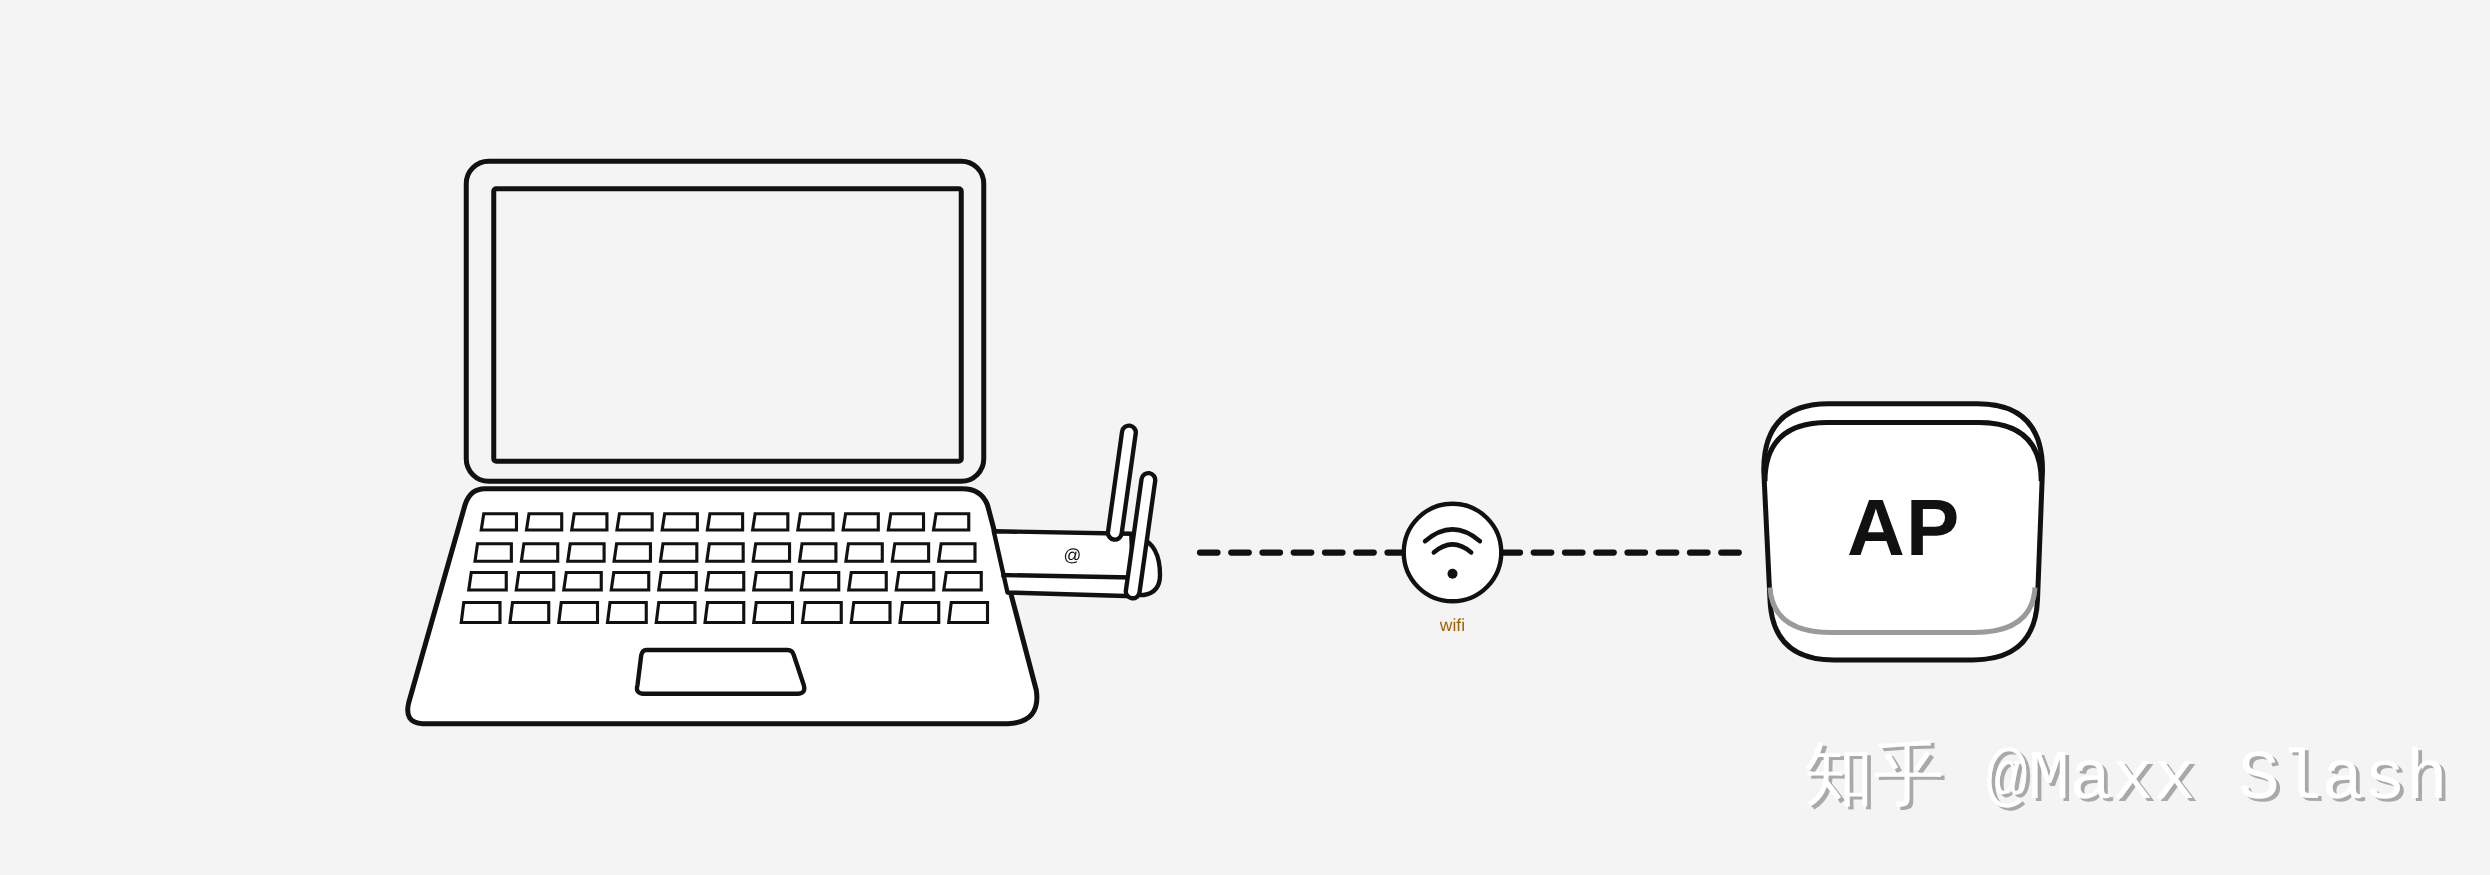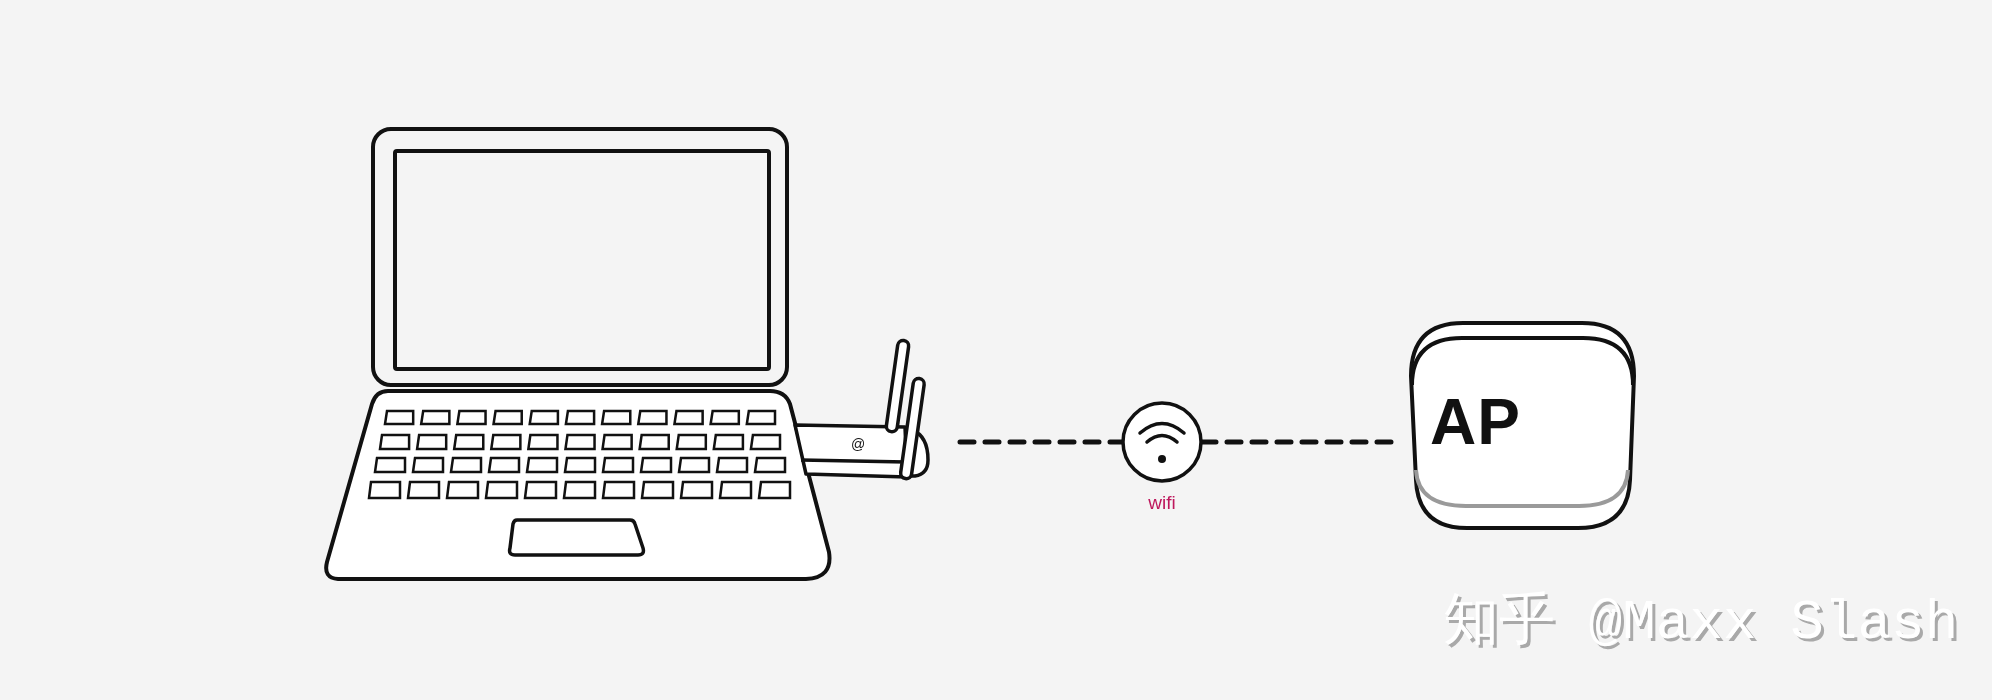--- a/index.html
+++ b/index.html
@@ -5,25 +5,25 @@
   html, body { margin: 0; padding: 0; }
   body {
     width: 1992px; height: 700px; overflow: hidden;
     background: #f4f4f4;
     font-family: "Liberation Sans", "DejaVu Sans", sans-serif;
     position: relative;
   }
   #stage { position: absolute; left: 0; top: 0; width: 1992px; height: 700px; }
   .label-wifi {
     position: absolute; left: 1122px; top: 492px; width: 80px;
-    text-align: center; font-size: 19px; color: #be185d;
+    text-align: center; font-size: 14px; color: #a16207;
   }
   .label-ap {
     position: absolute; left: 1430px; top: 385px; width: 186px;
-    font-size: 64px; font-weight: bold; color: #111;
+    text-align: center; font-size: 64px; font-weight: bold; color: #111;
     letter-spacing: 1px;
   }
   .watermark {
     position: absolute; left: 1443px; top: 582px;
     font-size: 56px; color: #ffffff;
     text-shadow: 3px 3px 0 #a9a9a9;
     white-space: nowrap;
     font-family: Liberation Mono, monospace;
   }
 </style>

